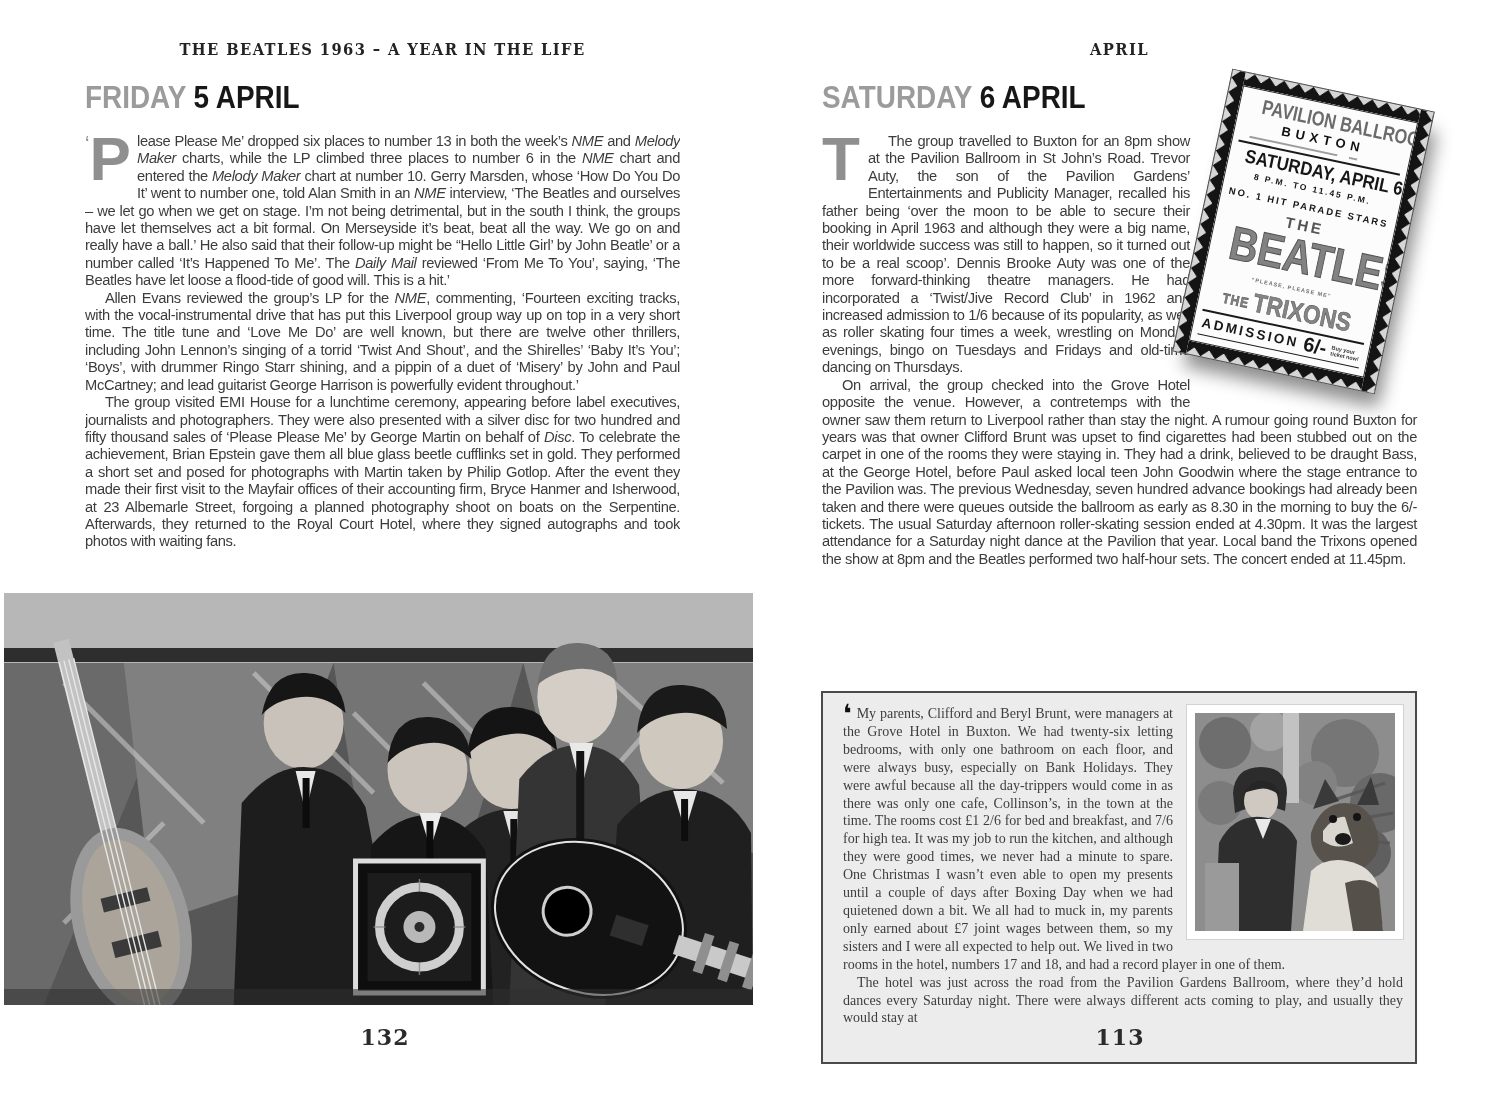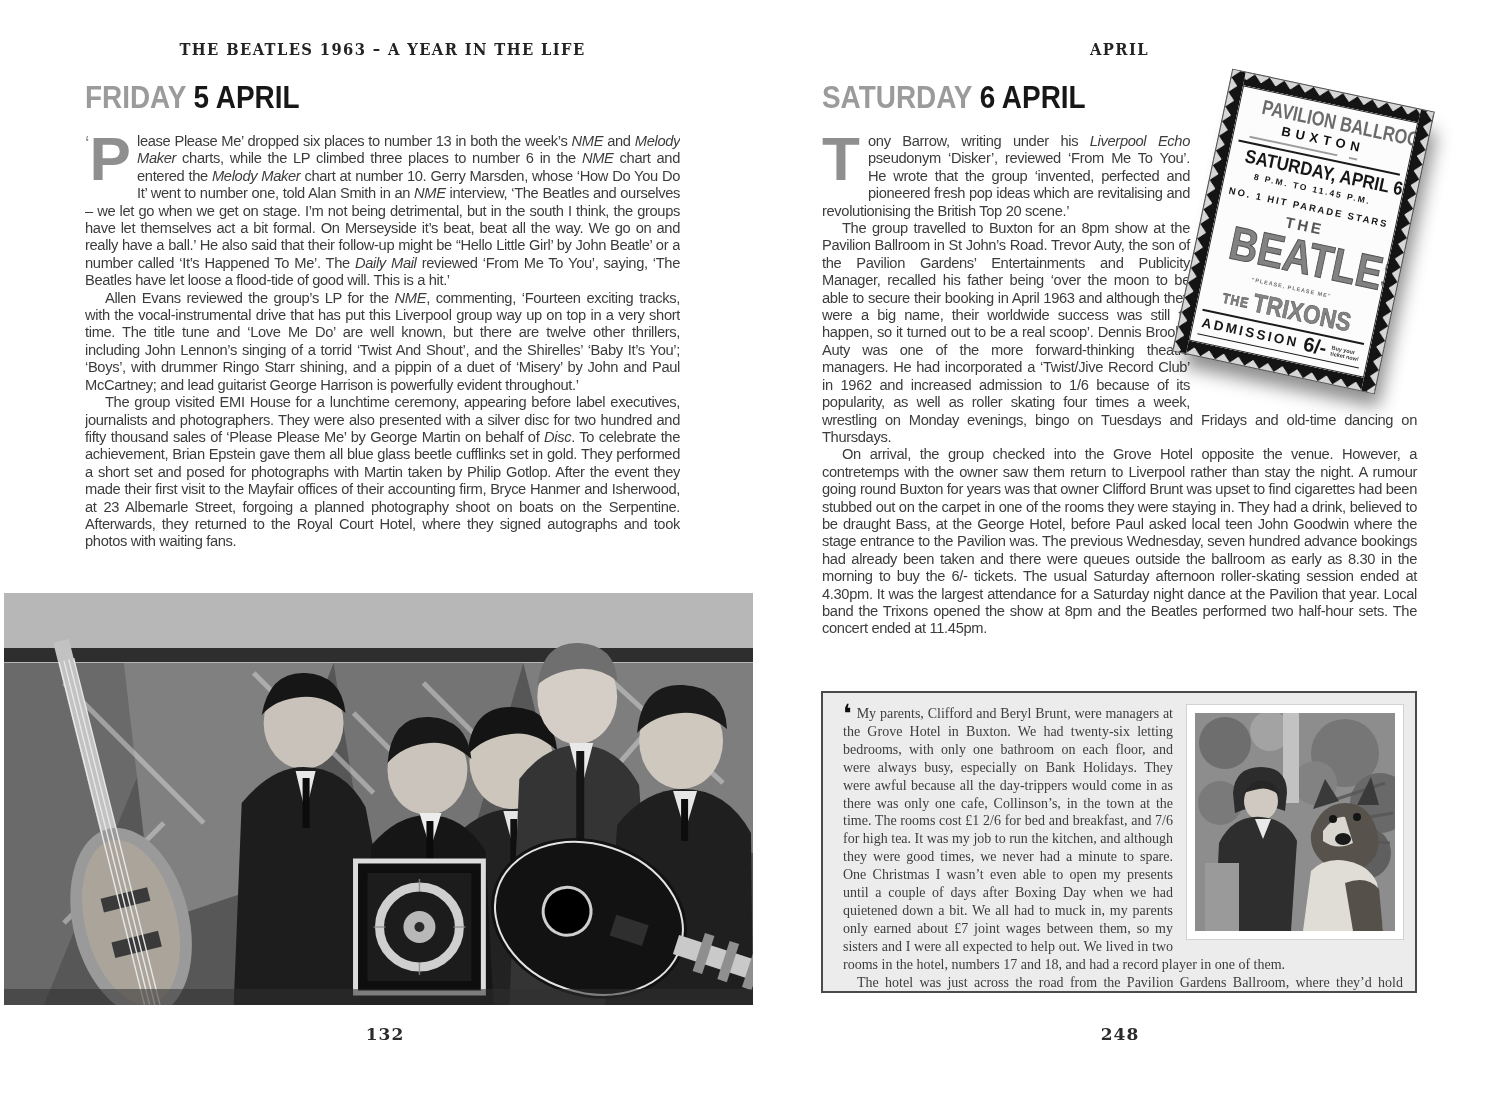--- a/index.html
+++ b/index.html
@@ -10,21 +10,21 @@
   
   .running-head{position:absolute;top:40px;text-align:center;
     font-family:"DejaVu Serif",serif;font-weight:700;font-size:16px;
     letter-spacing:1.5px;color:#232323;transform:scaleX(.92);}
   .day-heading{position:absolute;top:82px;margin:0;font-weight:bold;
     font-size:31px;letter-spacing:0;line-height:1;transform:scaleX(.9);
     transform-origin:left top;white-space:nowrap;}
   .day-heading .day{color:#9b9b9b;}
   .day-heading .date{color:#171717;}
   .folio{position:absolute;top:1024px;text-align:center;
-    font-family:"DejaVu Serif",serif;font-weight:700;font-size:17px;
+    font-family:"DejaVu Serif",serif;font-weight:700;font-size:22px;
     letter-spacing:1px;color:#2b2b2b;}
 
   .body-text{position:absolute;top:133px;width:595px;text-align:justify;
     font-size:14.7px;line-height:17.4px;letter-spacing:-0.35px;color:#3c3c3c;}
   .body-text p{margin:0;}
   .body-text p.indent{text-indent:20px;}
   .body-text i{font-style:italic;}
 
   .dropcap-wrap{float:left;width:46px;height:52px;margin:1px 6px 0 0;}
   .lead-quote{font-size:20px;color:#8f8f8f;vertical-align:30px;letter-spacing:0;}
@@ -88,21 +88,21 @@
   .p-support .sm{font-size:14px;letter-spacing:1px;vertical-align:2px;}
   .p-admission{display:flex;align-items:center;justify-content:space-between;
     padding:1px 2px;}
   .p-adm-label{font-size:13.5px;letter-spacing:2.5px;}
   .p-adm-price{font-size:20px;}
   .p-adm-note{font-size:5.5px;line-height:6px;text-align:left;color:#333;}
   .p-footer{font-size:8px;letter-spacing:.8px;white-space:nowrap;margin-top:1px;}
   .p-footer .pre{font-size:5.5px;color:#777;letter-spacing:0;}
 
   
-  .quote-box{position:absolute;left:821px;top:691px;width:596px;height:302px;
+  .quote-box{position:absolute;left:821px;top:691px;width:596px;height:373px;
     box-sizing:border-box;background:#ececec;border:2px solid #4a4a4a;
     padding:12px 12px 8px 20px;overflow:hidden;
     font-family:"Liberation Serif",serif;font-size:14px;line-height:17.9px;
     color:#3d3d3d;text-align:justify;}
   .quote-box p{margin:0;}
   .quote-box p.q-indent{text-indent:14px;}
   .qmark{font-size:25px;line-height:10px;font-weight:bold;color:#0f0f0f;
     vertical-align:-4px;padding-right:5px;font-family:"DejaVu Sans",sans-serif;}
   .snapshot{float:right;width:216px;height:234px;margin:0 0 6px 14px;
     background:#ffffff;box-sizing:border-box;padding:8px;
@@ -263,21 +263,21 @@
             <span class="p-adm-label">ADMISSION</span>
             <span class="p-adm-price">6/-</span>
             <span class="p-adm-note"><span>Buy your</span><br><span>ticket now!</span></span>
           </div>
           <hr class="p-rule thin">
           <div class="p-footer"><span class="pre">SATURDAY </span><span>— THE ERIC DELANEY BAND</span></div>
         </div>
       </div>
 
       <p class="first">
-        <span class="dropcap-wrap noquote"><span class="dropcap">T</span></span><span>ony Barrow, writing under his <i>Liverpool Echo</i> pseudonym ‘Disker’, reviewed ‘From Me To You’. He wrote that the group ‘invented, perfected and pioneered fresh pop ideas which are revitalising and revolutionising the British Top 20 scene.’</span>
+        <span class="dropcap-wrap noquote"><span class="dropcap">T</span></span>
       </p>
       <p class="indent">The group travelled to Buxton for an 8pm show at the Pavilion Ballroom in St John’s Road. Trevor Auty, the son of the Pavilion Gardens’ Entertainments and Publicity Manager, recalled his father being ‘over the moon to be able to secure their booking in April 1963 and although they were a big name, their worldwide success was still to happen, so it turned out to be a real scoop’. Dennis Brooke Auty was one of the more forward-thinking theatre managers. He had incorporated a ‘Twist/Jive Record Club’ in 1962 and increased admission to 1/6 because of its popularity, as well as roller skating four times a week, wrestling on Monday evenings, bingo on Tuesdays and Fridays and old-time dancing on Thursdays.</p>
       <p class="indent">On arrival, the group checked into the Grove Hotel opposite the venue. However, a contretemps with the owner saw them return to Liverpool rather than stay the night. A rumour going round Buxton for years was that owner Clifford Brunt was upset to find cigarettes had been stubbed out on the carpet in one of the rooms they were staying in. They had a drink, believed to be draught Bass, at the George Hotel, before Paul asked local teen John Goodwin where the stage entrance to the Pavilion was. The previous Wednesday, seven hundred advance bookings had already been taken and there were queues outside the ballroom as early as 8.30 in the morning to buy the 6/- tickets. The usual Saturday afternoon roller-skating session ended at 4.30pm. It was the largest attendance for a Saturday night dance at the Pavilion that year. Local band the Trixons opened the show at 8pm and the Beatles performed two half-hour sets. The concert ended at 11.45pm.</p>
     </div>
 
     <aside class="quote-box">
       <div class="snapshot">
         <svg viewBox="0 0 200 218" preserveAspectRatio="none">
           <rect width="200" height="218" fill="#8d8d8d"></rect>
           <g>
@@ -311,15 +311,15 @@
           <circle cx="162" cy="104" r="4" fill="#141414"></circle>
           <ellipse cx="148" cy="126" rx="8" ry="6" fill="#1a1a1a"></ellipse>
           <path d="M108 218 l8 -60 q14 -14 36 -10 q22 4 30 22 l6 48z" fill="#e0ddd7"></path>
           <path d="M150 170 q22 -8 34 6 l4 42 l-30 0z" fill="#55504a"></path>
         </svg>
       </div>
       <p><span class="qmark">❛</span><span>My parents, Clifford and Beryl Brunt, were managers at the Grove Hotel in Buxton. We had twenty-six letting bedrooms, with only one bathroom on each floor, and were always busy, especially on Bank Holidays. They were awful because all the day-trippers would come in as there was only one cafe, Collinson’s, in the town at the time. The rooms cost £1 2/6 for bed and breakfast, and 7/6 for high tea. It was my job to run the kitchen, and although they were good times, we never had a minute to spare. One Christmas I wasn’t even able to open my presents until a couple of days after Boxing Day when we had quietened down a bit. We all had to muck in, my parents only earned about £7 joint wages between them, so my sisters and I were all expected to help out. We lived in two rooms in the hotel, numbers 17 and 18, and had a record player in one of them.</span></p>
       <p class="q-indent">The hotel was just across the road from the Pavilion Gardens Ballroom, where they’d hold dances every Saturday night. There were always different acts coming to play, and usually they would stay at</p>
     </aside>
 
-    <div class="folio">248</div>
+    <div class="folio">113</div>
   </section>
 </div>
 
 </body></html>

